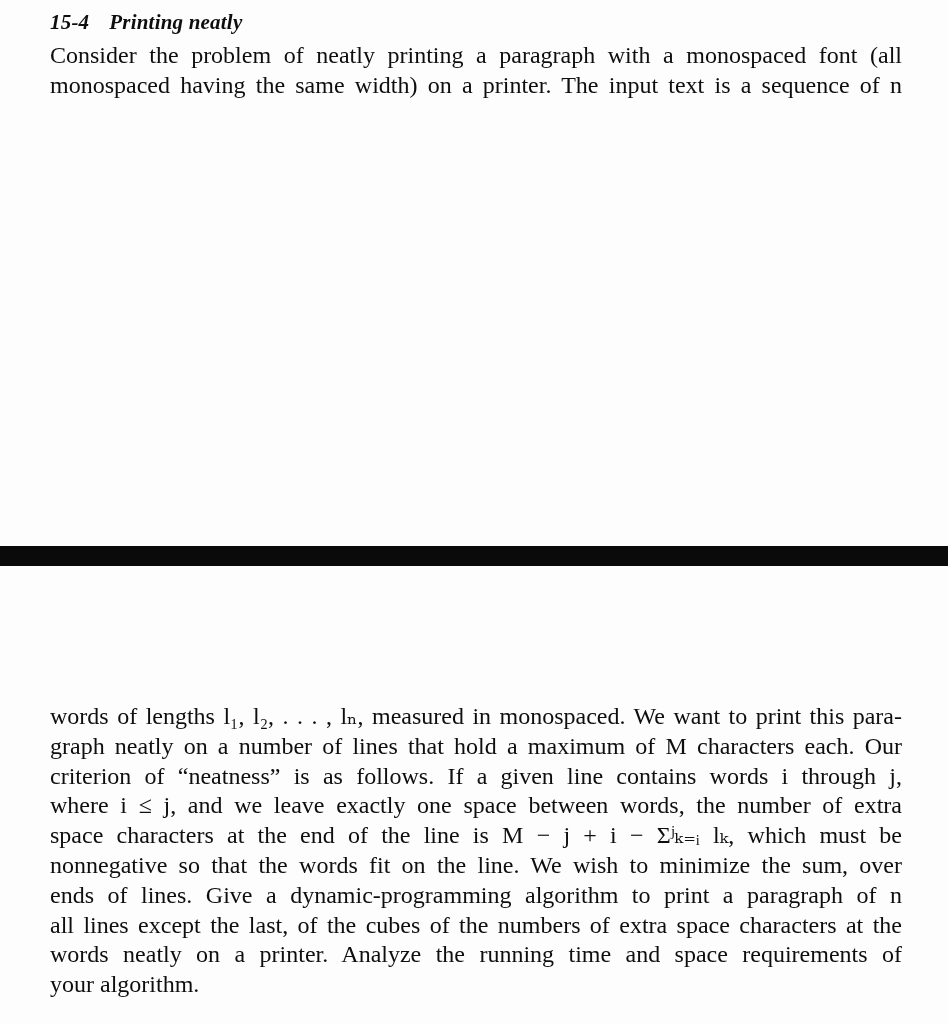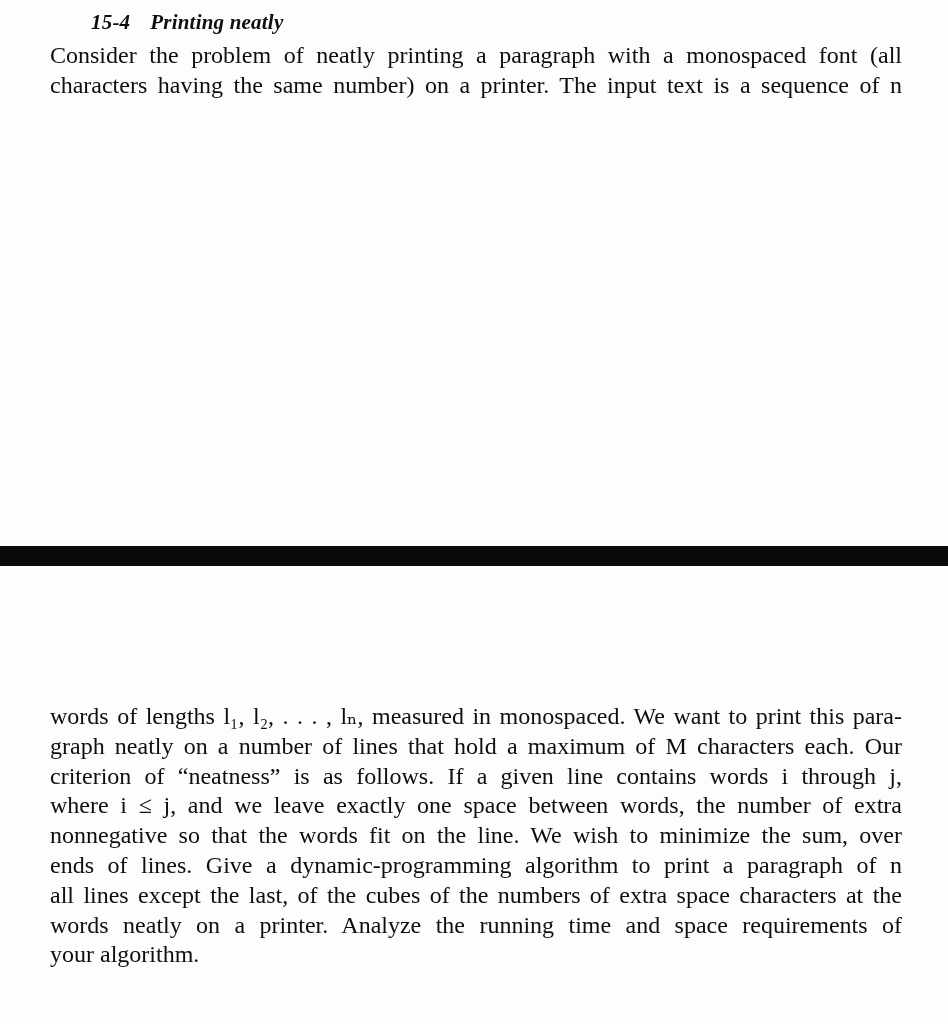--- a/index.html
+++ b/index.html
@@ -23,21 +23,20 @@
   }
   .heading {
     top: 10px;
     font-size: 21px;
     font-weight: bold;
     font-style: italic;
     letter-spacing: 0.2px;
   }
   .heading .num {
     margin-right: 20px;
-    margin-left: 41px;
   }
   .textblock {
     font-size: 24px;
     line-height: 29.8px;
   }
   .line {
     text-align: justify;
     text-align-last: justify;
     height: 29.8px;
     white-space: normal;
@@ -65,30 +64,31 @@
 <body>
 
 <div class="page">
 
   <div class="col heading">
     <span class="num">15-4</span><span class="title">Printing neatly</span>
   </div>
 
   <div class="col textblock intro">
     <div class="line">Consider the problem of neatly printing a paragraph with a monospaced font (all</div>
-    <div class="line">characters having the same number) on a printer. The input text is a sequence of n</div>
+    <div class="line">monospaced having the same width) on a printer. The input text is a sequence of n</div>
   </div>
 
   <div class="divider"></div>
 
   <div class="col textblock bodypara">
     <div class="line">words of lengths l₁, l₂, . . . , lₙ, measured in monospaced. We want to print this para-</div>
     <div class="line">graph neatly on a number of lines that hold a maximum of M characters each. Our</div>
     <div class="line">criterion of “neatness” is as follows. If a given line contains words i through j,</div>
     <div class="line">where i ≤ j, and we leave exactly one space between words, the number of extra</div>
+    <div class="line">space characters at the end of the line is M − j + i − Σʲₖ₌ᵢ lₖ, which must be</div>
     <div class="line">nonnegative so that the words fit on the line. We wish to minimize the sum, over</div>
     <div class="line">ends of lines. Give a dynamic-programming algorithm to print a paragraph of n</div>
     <div class="line">all lines except the last, of the cubes of the numbers of extra space characters at the</div>
     <div class="line">words neatly on a printer. Analyze the running time and space requirements of</div>
     <div class="line ragged">your algorithm.</div>
   </div>
 
 </div>
 
 </body></html>

